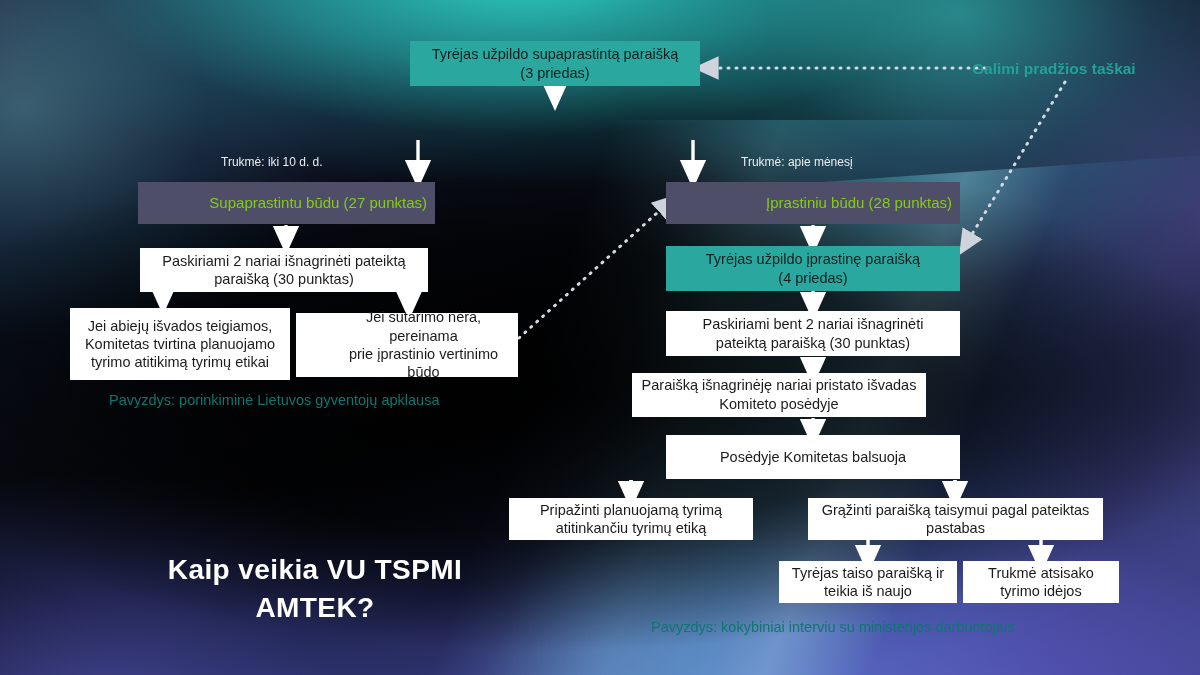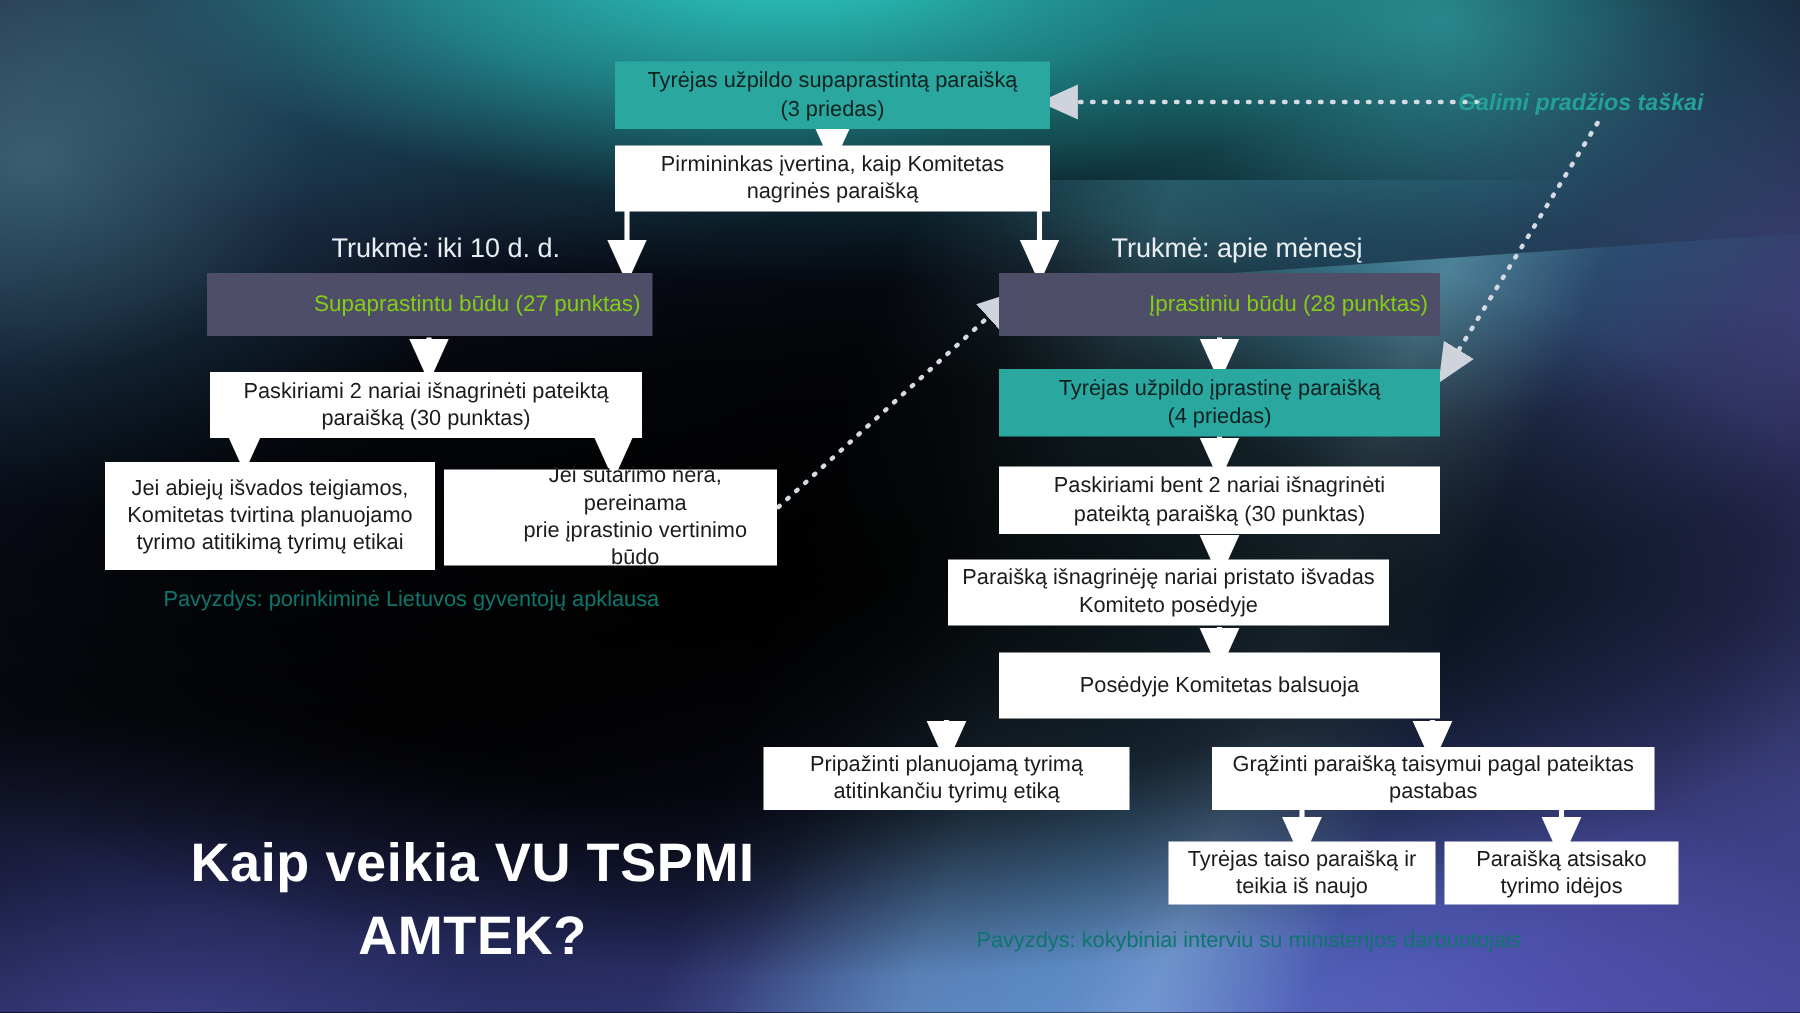--- a/index.html
+++ b/index.html
@@ -71,27 +71,27 @@
     box-sizing:border-box;
     padding:4px 8px;
     line-height:1.26;
   }
   .node span{display:block;}
   .node-white{background:#ffffff;color:#1b1b1b;font-size:14.5px;}
   .node-teal{background:#2aa8a0;color:#10201f;font-size:14.5px;}
   .node-purple{background:#4e4e68;color:#84cc16;font-size:15px;font-weight:normal;justify-content:flex-end;}
 
   
-  .lbl{position:absolute;color:#e9eef2;font-size:18px;white-space:nowrap;}
+  .lbl{position:absolute;color:#e9eef2;font-size:12px;white-space:nowrap;}
   .caption{position:absolute;color:#0f766e;font-size:14.5px;white-space:nowrap;}
   .start-label{
     position:absolute;color:#23a097;font-size:15.5px;font-weight:bold;white-space:nowrap;
   }
   .title{
-    position:absolute;color:#ffffff;font-weight:bold;font-size:36px;
+    position:absolute;color:#ffffff;font-weight:bold;font-size:28px;
     text-align:center;line-height:1.35;letter-spacing:.4px;
   }
 
   
   svg.wires{position:absolute;inset:0;width:1200px;height:675px;pointer-events:none;}
 </style>
 </head>
 <body>
 
 <div id="stage">
@@ -164,26 +164,20 @@
     </g>
   </svg>
 
   <div class="node node-teal" style="left:410px;top:41px;width:290px;height:45px;">
     <span>
       <span>Tyrėjas užpildo supaprastintą paraišką</span>
       <span>(3 priedas)</span>
     </span>
   </div>
 
-  <div class="node node-white" style="left:410px;top:97px;width:290px;height:44px;">
-    <span>
-      <span>Pirmininkas įvertina, kaip Komitetas</span>
-      <span>nagrinės paraišką</span>
-    </span>
-  </div>
 
   <div class="node node-purple" style="left:138px;top:182px;width:297px;height:42px;">
     <span>Supaprastintu būdu (27 punktas)</span>
   </div>
 
   <div class="node node-purple" style="left:666px;top:182px;width:294px;height:42px;">
     <span>Įprastiniu būdu (28 punktas)</span>
   </div>
 
   <div class="node node-white" style="left:140px;top:248px;width:288px;height:44px;">
@@ -249,31 +243,31 @@
 
   <div class="node node-white" style="left:779px;top:561px;width:178px;height:42px;">
     <span>
       <span>Tyrėjas taiso paraišką ir</span>
       <span>teikia iš naujo</span>
     </span>
   </div>
 
   <div class="node node-white" style="left:963px;top:561px;width:156px;height:42px;">
     <span>
-      <span>Paraišką atsisako</span>
+      <span>Trukmė atsisako</span>
       <span>tyrimo idėjos</span>
     </span>
   </div>
 
   <div class="lbl" style="left:221px;top:155px;">Trukmė: iki 10 d. d.</div>
   <div class="lbl" style="left:741px;top:155px;">Trukmė: apie mėnesį</div>
 
   <div class="caption" style="left:109px;top:392px;">Pavyzdys: porinkiminė Lietuvos gyventojų apklausa</div>
   <div class="caption" style="left:651px;top:619px;">Pavyzdys: kokybiniai interviu su ministerijos darbuotojais</div>
 
-  <div class="start-label" style="left:972px;top:60px;font-style:italic;">Galimi pradžios taškai</div>
+  <div class="start-label" style="left:972px;top:60px;">Galimi pradžios taškai</div>
 
   <div class="title" style="left:70px;top:551px;width:490px;">
     <div>Kaip veikia VU TSPMI</div>
     <div>AMTEK?</div>
   </div>
 
 </div>
 
 </body></html>

